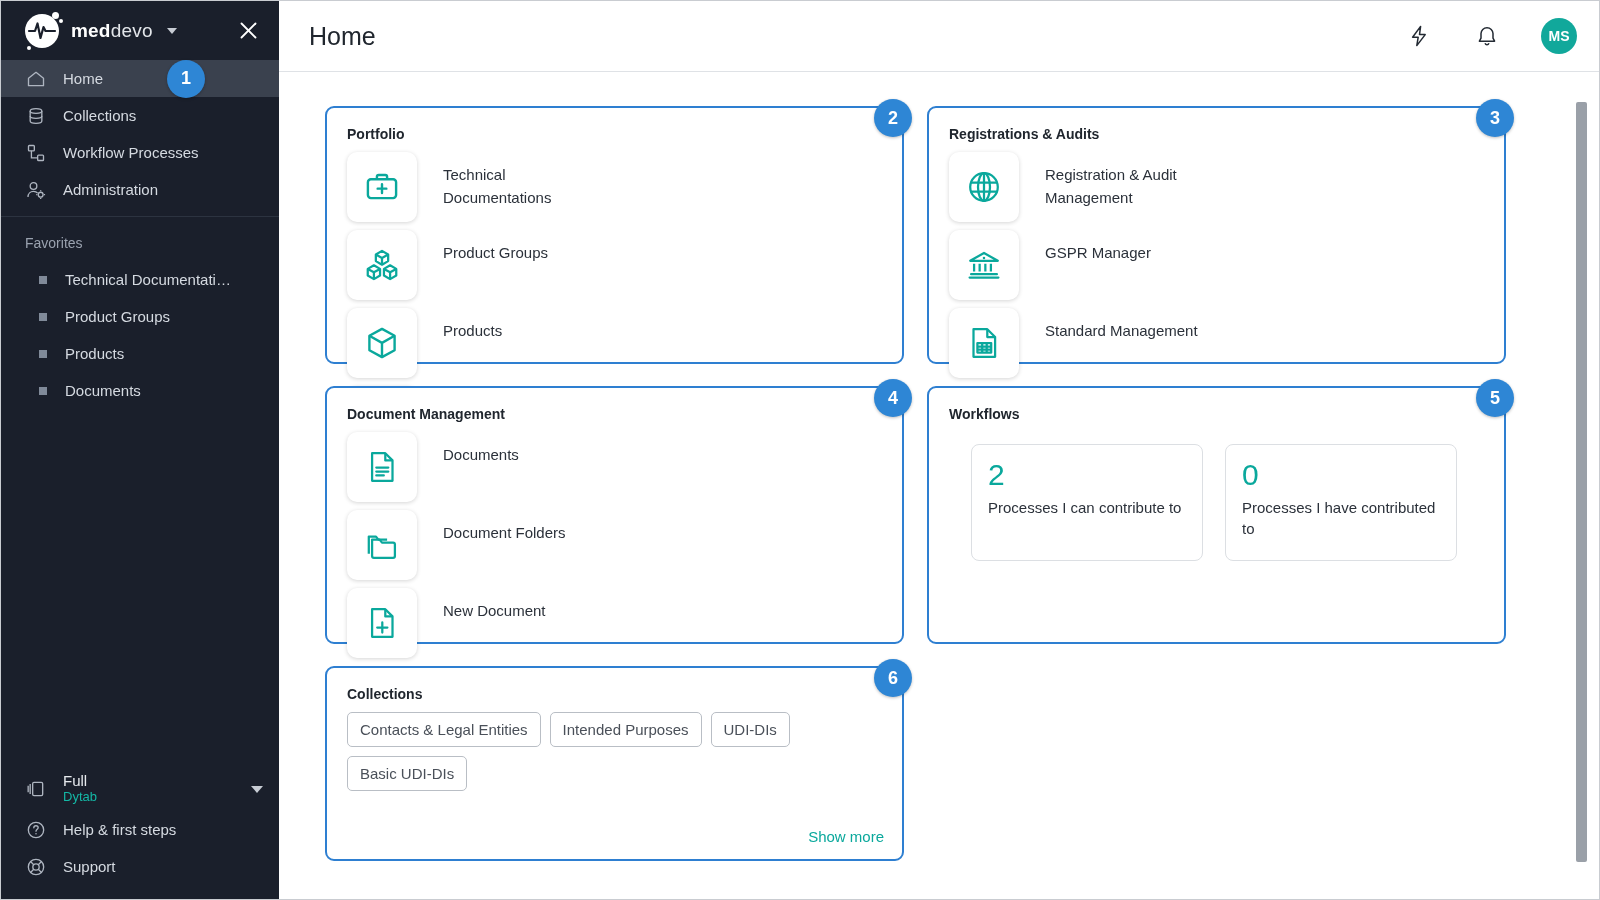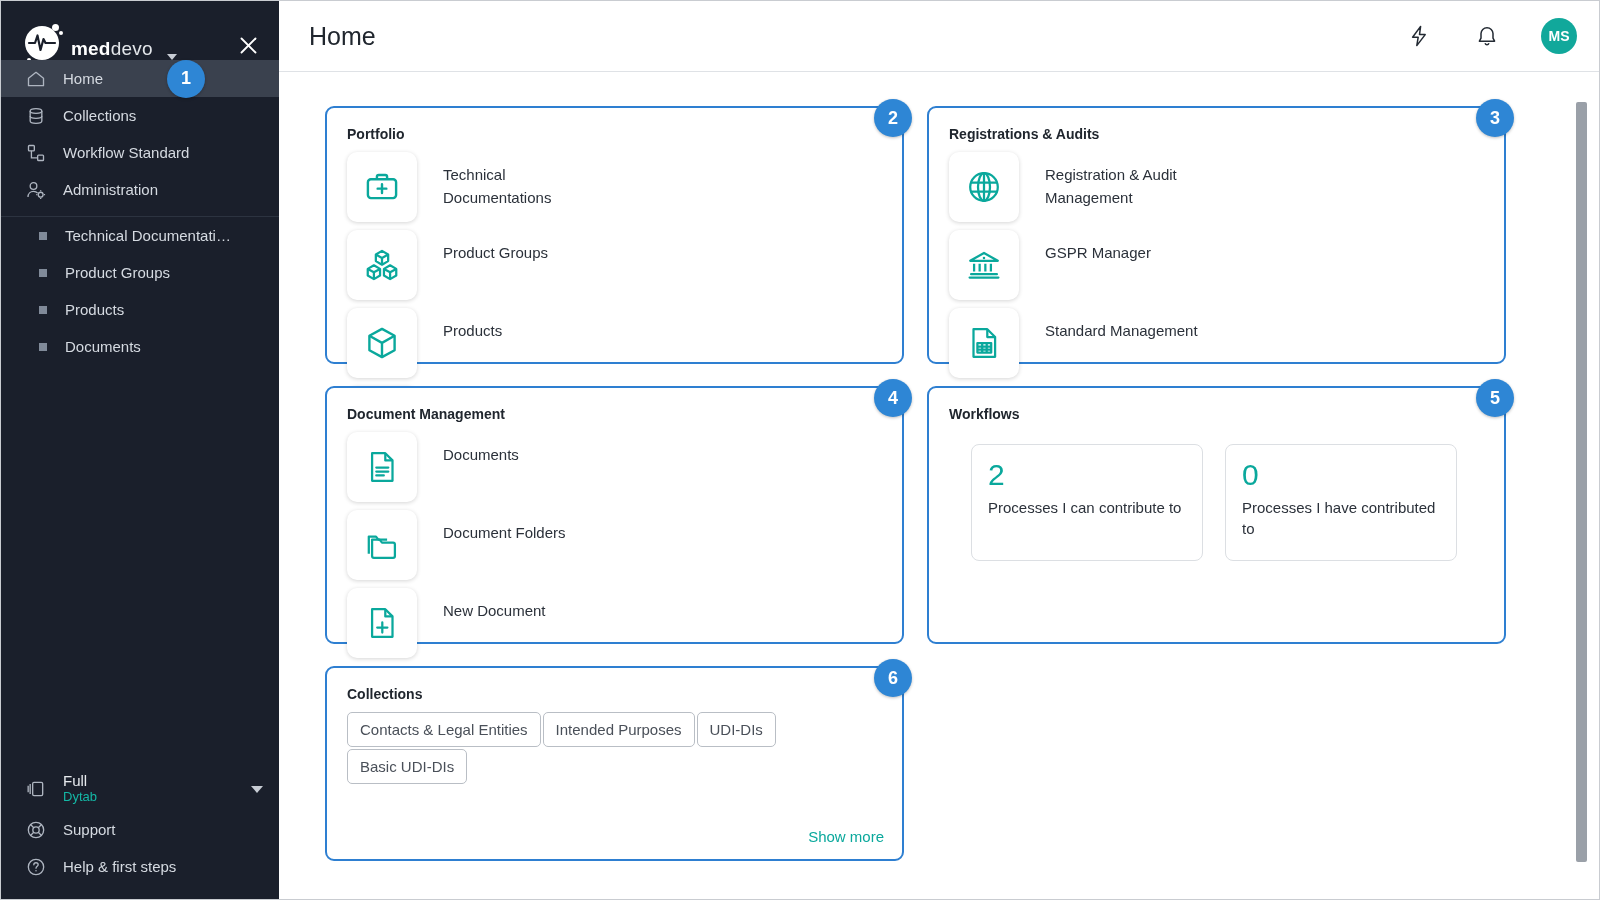--- a/index.html
+++ b/index.html
@@ -24,21 +24,21 @@
     flex: 0 0 278px;
     background: #1a1f2b;
     color: #d9dde3;
     display: flex;
     flex-direction: column;
     height: 898px;
   }
   .sb-brandrow {
     height: 59px;
     display: flex;
-    align-items: flex-end;
+    align-items: center;
     padding: 0 16px 0 24px;
     flex: 0 0 59px;
     border-radius: 25px;
   }
   .logo-mark {
     width: 34px; height: 34px;
     border-radius: 50%;
     background: #ffffff;
     position: relative;
     flex: 0 0 34px;
@@ -275,21 +275,21 @@
     margin-top: 6px;
     font-size: 15px;
     color: #2b313a;
     line-height: 1.45;
   }
 
   
   .chips {
     display: flex;
     flex-wrap: wrap;
-    gap: 2px;
+    gap: 9px;
     padding: 10px 0 0 20px;
     width: 545px;
   }
   .chip {
     border: 1px solid #b9bec5;
     border-radius: 5px;
     padding: 8px 12px;
     font-size: 15px;
     color: #4a5059;
     background: #ffffff;
@@ -371,38 +371,39 @@
       </div>
 
       <div class="sb-item">
         <span class="sb-ico">
           <svg width="20" height="20" viewBox="0 0 24 24" fill="none" stroke="currentColor" stroke-width="1.6">
             <rect x="3" y="3" width="7" height="6.4" rx="1"></rect>
             <rect x="14" y="14.6" width="7" height="6.4" rx="1"></rect>
             <path d="M6.5 9.4 V17.8 H14"></path>
           </svg>
         </span>
-        <span>Workflow Standard</span>
+        <span>Workflow Processes</span>
       </div>
 
       <div class="sb-item">
         <span class="sb-ico">
           <svg width="20" height="20" viewBox="0 0 24 24" fill="none" stroke="currentColor" stroke-width="1.6">
             <circle cx="9" cy="7.2" r="4"></circle>
             <path d="M2.4 20.5 C2.4 16.3 5.4 13.6 9 13.6 C11 13.6 12.8 14.4 14 15.7"></path>
             <circle cx="17.6" cy="17.6" r="2.9"></circle>
             <path d="M17.6 13.6 V12.3 M17.6 22.9 V21.6 M21.6 17.6 H22.9 M12.3 17.6 H13.6"></path>
           </svg>
         </span>
         <span>Administration</span>
       </div>
     </nav>
 
     <div class="sb-sep"></div>
 
+    <div class="sb-section-title">Favorites</div>
 
     <div>
       <div class="fav-item">
         <span class="fav-square"></span>
         <span class="fav-label">Technical Documentati…</span>
       </div>
       <div class="fav-item">
         <span class="fav-square"></span>
         <span class="fav-label">Product Groups</span>
       </div>
@@ -430,36 +431,36 @@
           <div class="l1">Full</div>
           <div class="l2">Dytab</div>
         </span>
         <span class="caret"></span>
       </div>
 
       <div class="sb-item">
         <span class="sb-ico">
           <svg width="20" height="20" viewBox="0 0 24 24" fill="none" stroke="currentColor" stroke-width="1.6">
             <circle cx="12" cy="12" r="9.2"></circle>
-            <circle cx="12" cy="12" r="3.8"></circle>
-            <path d="M5.4 5.4 L9.3 9.3 M18.6 5.4 L14.7 9.3 M5.4 18.6 L9.3 14.7 M18.6 18.6 L14.7 14.7"></path>
-          </svg>
-        </span>
-        <span>Support</span>
+            <path d="M9.4 9.3 C9.4 7.8 10.6 6.9 12 6.9 C13.5 6.9 14.6 7.9 14.6 9.2 C14.6 11 12 11.2 12 13.4" stroke-linecap="round"></path>
+            <circle cx="12" cy="16.6" r="0.9" fill="currentColor" stroke="none"></circle>
+          </svg>
+        </span>
+        <span>Help &amp; first steps</span>
       </div>
 
       <div class="sb-item">
         <span class="sb-ico">
           <svg width="20" height="20" viewBox="0 0 24 24" fill="none" stroke="currentColor" stroke-width="1.6">
             <circle cx="12" cy="12" r="9.2"></circle>
-            <path d="M9.4 9.3 C9.4 7.8 10.6 6.9 12 6.9 C13.5 6.9 14.6 7.9 14.6 9.2 C14.6 11 12 11.2 12 13.4" stroke-linecap="round"></path>
-            <circle cx="12" cy="16.6" r="0.9" fill="currentColor" stroke="none"></circle>
-          </svg>
-        </span>
-        <span>Help &amp; first steps</span>
+            <circle cx="12" cy="12" r="3.8"></circle>
+            <path d="M5.4 5.4 L9.3 9.3 M18.6 5.4 L14.7 9.3 M5.4 18.6 L9.3 14.7 M18.6 18.6 L14.7 14.7"></path>
+          </svg>
+        </span>
+        <span>Support</span>
       </div>
     </div>
   </aside>
 
   <section class="main">
 
     <header class="topbar">
       <div class="page-title">Home</div>
       <div class="top-actions">
         <span class="top-ico">

